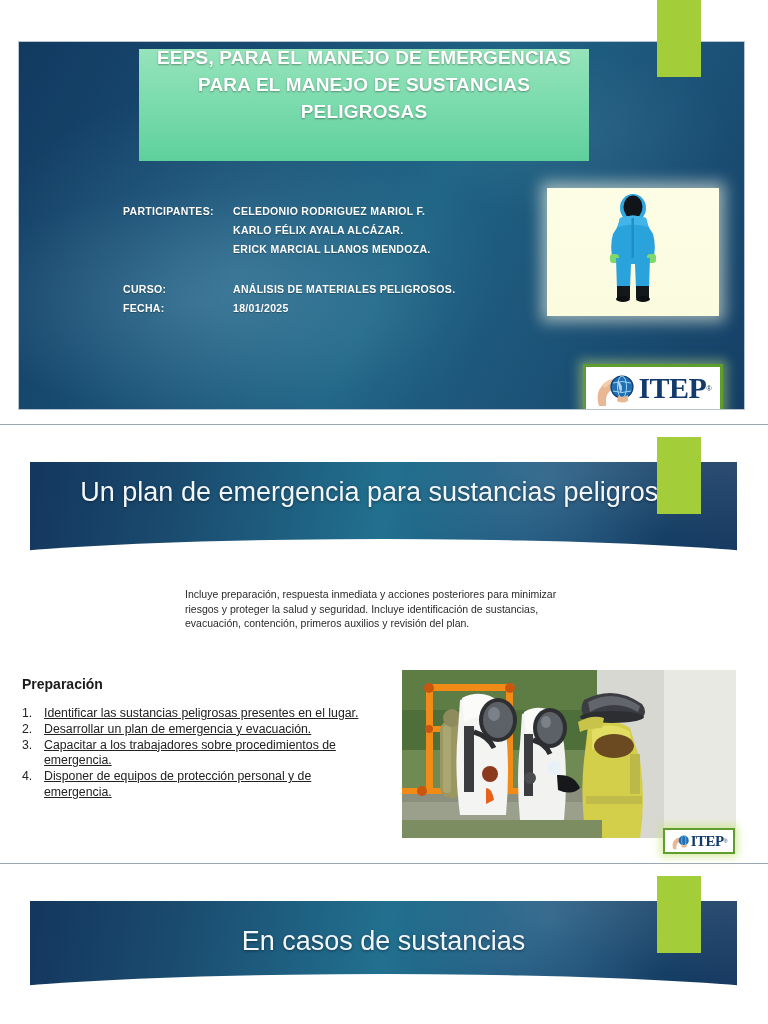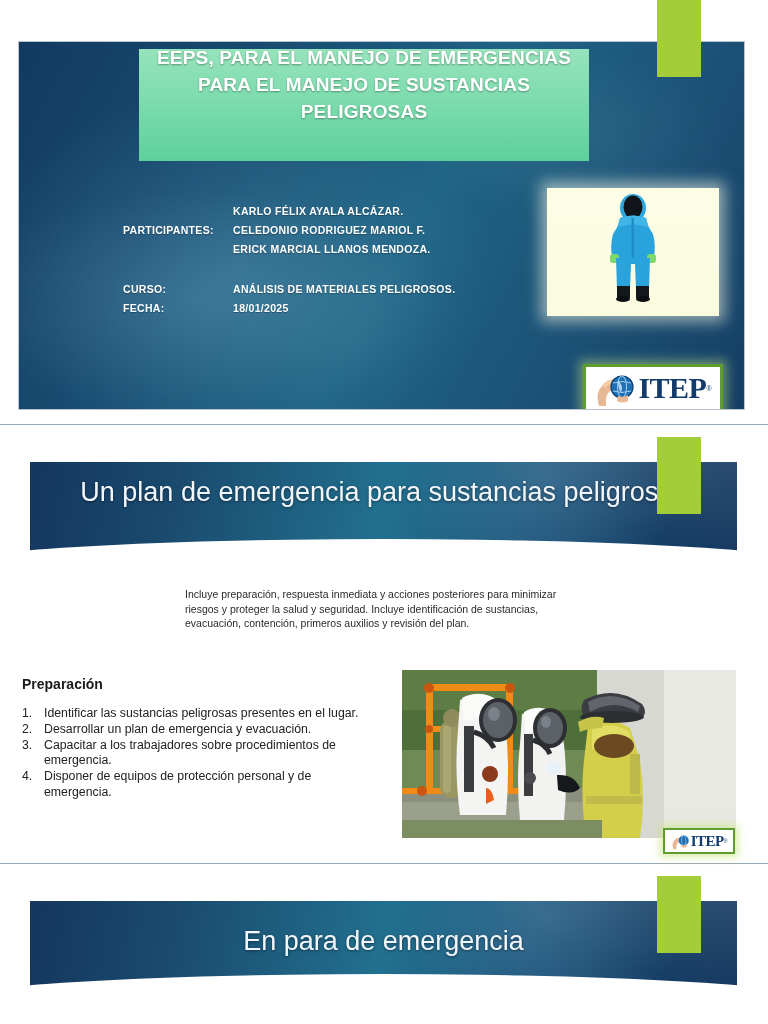--- a/index.html
+++ b/index.html
@@ -136,21 +136,21 @@
   .s2-heading {
     position: absolute; left: 22px; top: 676px;
     font-size: 14px; font-weight: bold; color: #1b1b1b;
   }
   .s2-list {
     position: absolute; left: 22px; top: 706px; width: 355px;
     font-size: 12.3px; line-height: 15.8px; color: #222;
   }
   .s2-li { display: flex; }
   .s2-li .num { width: 22px; flex: 0 0 22px; }
-  .s2-li .txt { flex: 1; }
+  .s2-li .txt { flex: 1; text-decoration: underline; }
 
   
   .s2-photo {
     position: absolute; left: 402px; top: 670px; width: 334px; height: 168px;
     overflow: hidden; background: #5d6b4a;
   }
   .s2-photo svg { display: block; width: 100%; height: 100%; }
 </style>
 </head>
 <body>
@@ -159,26 +159,26 @@
 
   <div class="slide1">
     <div class="s1-glow1"></div>
     <div class="s1-glow2"></div>
 
     <div class="s1-titlebox"></div>
     <div class="s1-title">EEPS, PARA EL MANEJO DE EMERGENCIAS PARA EL MANEJO DE SUSTANCIAS PELIGROSAS</div>
 
     <div class="s1-info">
       <div class="s1-row">
+        <span class="lbl">PARTICIPANTES:</span>
+        <span class="val">CELEDONIO RODRIGUEZ MARIOL F.</span>
+      </div>
+      <div class="s1-row">
         <span class="lbl"></span>
         <span class="val">KARLO FÉLIX AYALA ALCÁZAR.</span>
-      </div>
-      <div class="s1-row">
-        <span class="lbl">PARTICIPANTES:</span>
-        <span class="val">CELEDONIO RODRIGUEZ MARIOL F.</span>
       </div>
       <div class="s1-row">
         <span class="lbl"></span>
         <span class="val">ERICK MARCIAL LLANOS MENDOZA.</span>
       </div>
       <div class="gap"></div>
       <div class="s1-row">
         <span class="lbl">CURSO:</span>
         <span class="val">ANÁLISIS DE MATERIALES PELIGROSOS.</span>
       </div>
@@ -330,17 +330,17 @@
       <span class="itep-reg">®</span>
     </div>
   </div>
 
   <div class="slide-sep" style="top:863px"></div>
 
   <div class="banner s3">
     <div class="banner-bg"></div>
     <div class="banner-swoosh"></div>
     <div class="banner-curve"></div>
-    <div class="banner-title">En para de emergencia</div>
+    <div class="banner-title">En casos de sustancias</div>
   </div>
   <div class="green-tab s3"></div>
 
 </div>
 
 </body></html>

